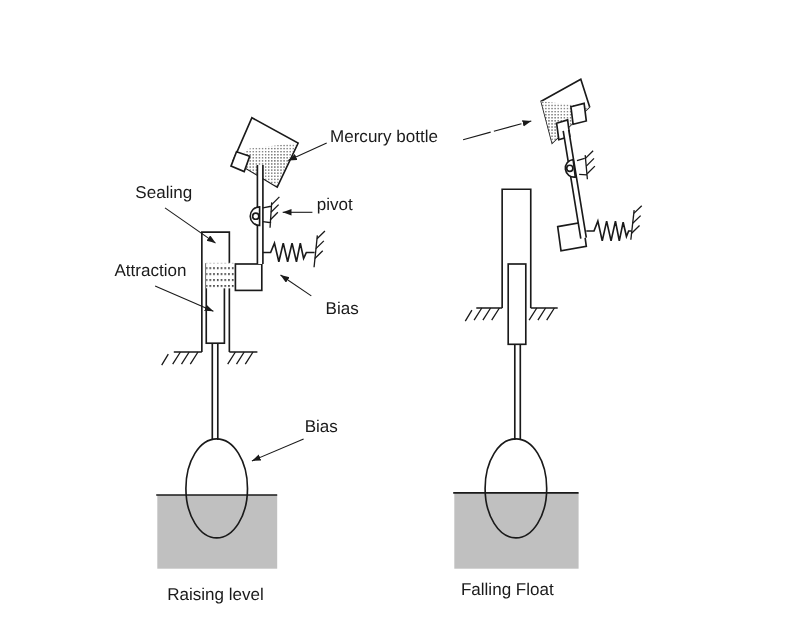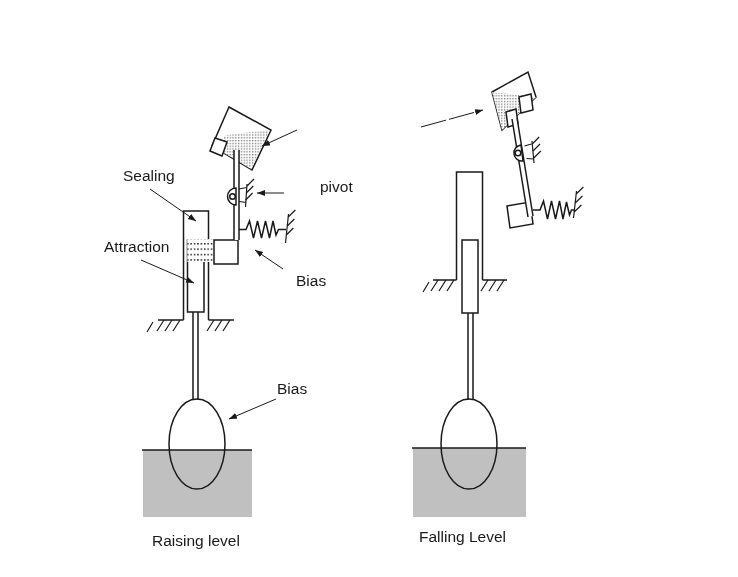--- a/index.html
+++ b/index.html
@@ -137,19 +137,20 @@
     <line class="thin" x1="297" y1="130" x2="262" y2="146" marker-end="url(#ah)"></line>
     <line class="thin" x1="421" y1="127" x2="483" y2="110" stroke-dasharray="26,3" marker-end="url(#ah)"></line>
     <line class="thin" x1="284" y1="193" x2="257" y2="193" marker-end="url(#ah)"></line>
     <line class="thin" x1="283" y1="269" x2="255" y2="250" marker-end="url(#ah)"></line>
     <line class="thin" x1="276" y1="399" x2="229" y2="419" marker-end="url(#ah)"></line>
   </g>
 </svg>
 
 <div class="label" style="left:100px; top:166px;margin-left:23px;">Sealing</div>
 <div class="label" style="left:82px; top:237px;margin-left:22px;">Attraction</div>
-<div class="label" style="left:288px; top:177px;margin-left:32px;">pivot</div>
+<div class="label" style="left:300px; top:115px;">Mercury bottle</div>
+<div class="label" style="left:288px; top:177px;">pivot</div>
 <div class="label" style="left:296px; top:271px;">Bias</div>
 <div class="label" style="left:277px; top:379px;">Bias</div>
 <div class="label" style="left:152px; top:531px;">Raising level</div>
-<div class="label" style="left:419px; top:527px;">Falling Level</div>
+<div class="label" style="left:419px; top:527px;">Falling Float</div>
 
 </div>
 
 </body></html>

